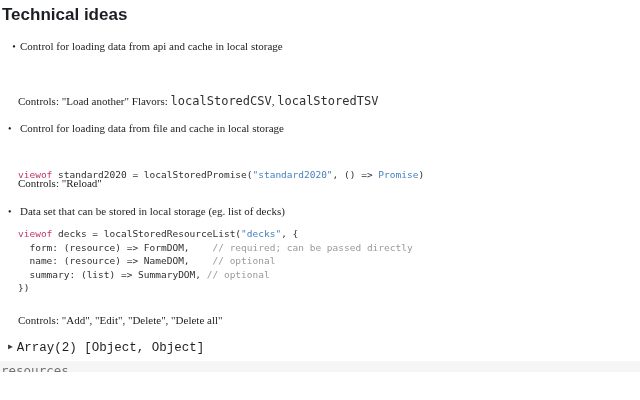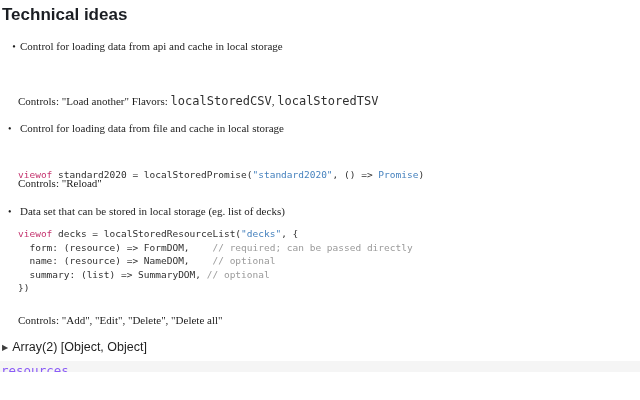--- a/index.html
+++ b/index.html
@@ -70,22 +70,22 @@
   .pos-k1 { top: 94px; }
   .pos-b2 { top: 121px; }
   .pos-c2 { top: 148px; margin-top: 20px; }
   .pos-k2 { top: 176px; }
   .pos-b3 { top: 204px; }
   .pos-c3 { top: 227px; }
   .pos-k3 { top: 313px; }
   .inspector-row {
     position: absolute;
     top: 340px;
-    left: 2px;
-    font-family: Liberation Sans, sans-serif;
+    left: 8px;
+    font-family: Liberation Mono, monospace;
     font-size: 12.5px;
     line-height: 14px;
     color: #1f1f1f;
     white-space: pre;
     cursor: pointer;
   }
   .inspector-row .arrow {
     display: inline-block;
     font-size: 8px;
     vertical-align: 1.5px;
@@ -101,21 +101,21 @@
     background: #f5f5f5;
     cursor: pointer;
   }
   .pinned-cell-bar .cell-name {
     position: absolute;
     top: 3px;
     left: 1px;
     font-family: "DejaVu Sans Mono", monospace;
     font-size: 12.5px;
     line-height: 14px;
-    color: #8b5cf6;
+    color: #737373;
     white-space: pre;
   }
   .partial-row {
     position: absolute;
     top: 395px;
     left: 2px;
     width: 200px;
     height: 5px;
     overflow: hidden;
     cursor: pointer;

